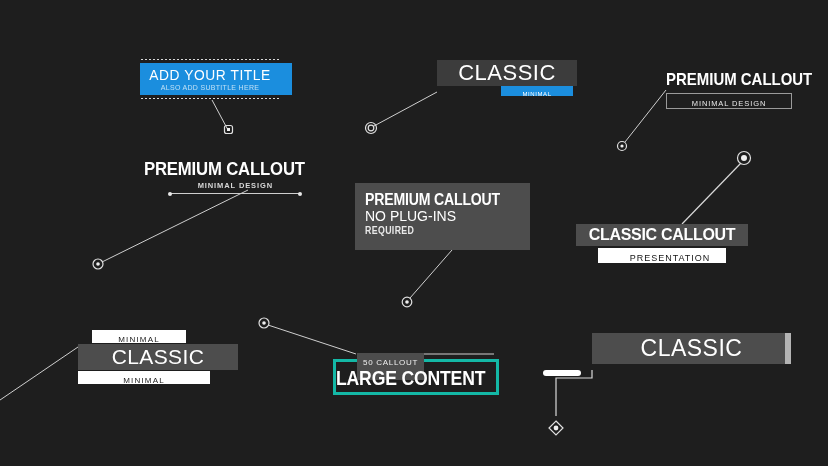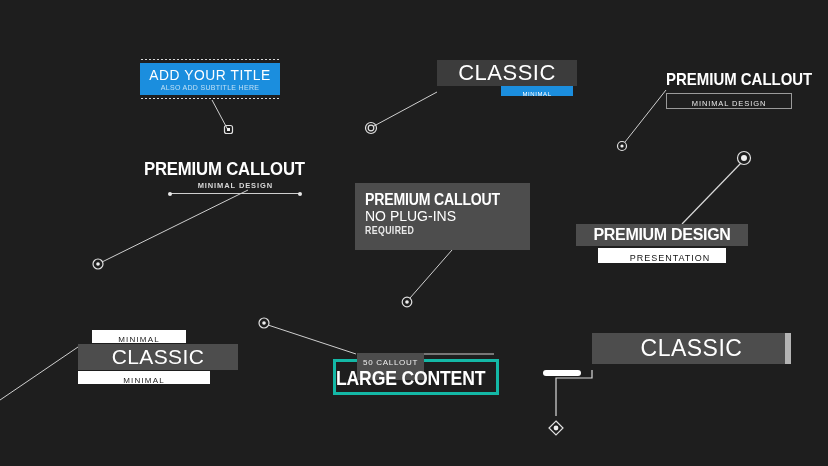--- a/index.html
+++ b/index.html
@@ -39,21 +39,21 @@
   #c-blue .dots-top, #c-blue .dots-bot {
     height: 3px;
     background-image: radial-gradient(circle, #d8d8d8 0.8px, rgba(0,0,0,0) 1.1px);
     background-size: 4px 3px;
     background-repeat: repeat-x;
     width: 140px;
   }
   #c-blue .bluebox {
     width: 136px;
     background: #1b8ede;
-    padding: 3px 2px 4px 2px;
+    padding: 3px 14px 4px 2px;
     text-align: center;
     margin: 2px 0;
   }
   #c-blue .t1 {
     color: #ffffff;
     font-size: 15px;
     letter-spacing: 0.6px;
     transform: scaleX(0.92);
     font-family: "Liberation Sans", sans-serif;
     font-weight: 400;
@@ -405,21 +405,21 @@
   <div class="callout" id="c-center">
     <div class="inner">
       <div class="l1 cond-bold">PREMIUM CALLOUT</div>
       <div class="l2">NO PLUG-INS</div>
       <div class="l3 cond-bold">REQUIRED</div>
     </div>
   </div>
 
   <div class="callout" id="c-cd">
     <div class="bar">
-      <span>PREMIUM DESIGN</span>
+      <span>CLASSIC CALLOUT</span>
     </div>
     <div class="white">
       <span>PRESENTATION</span>
     </div>
   </div>
 
   <div class="callout" id="c-stack">
     <div class="w top">
       <span>MINIMAL</span>
     </div>

